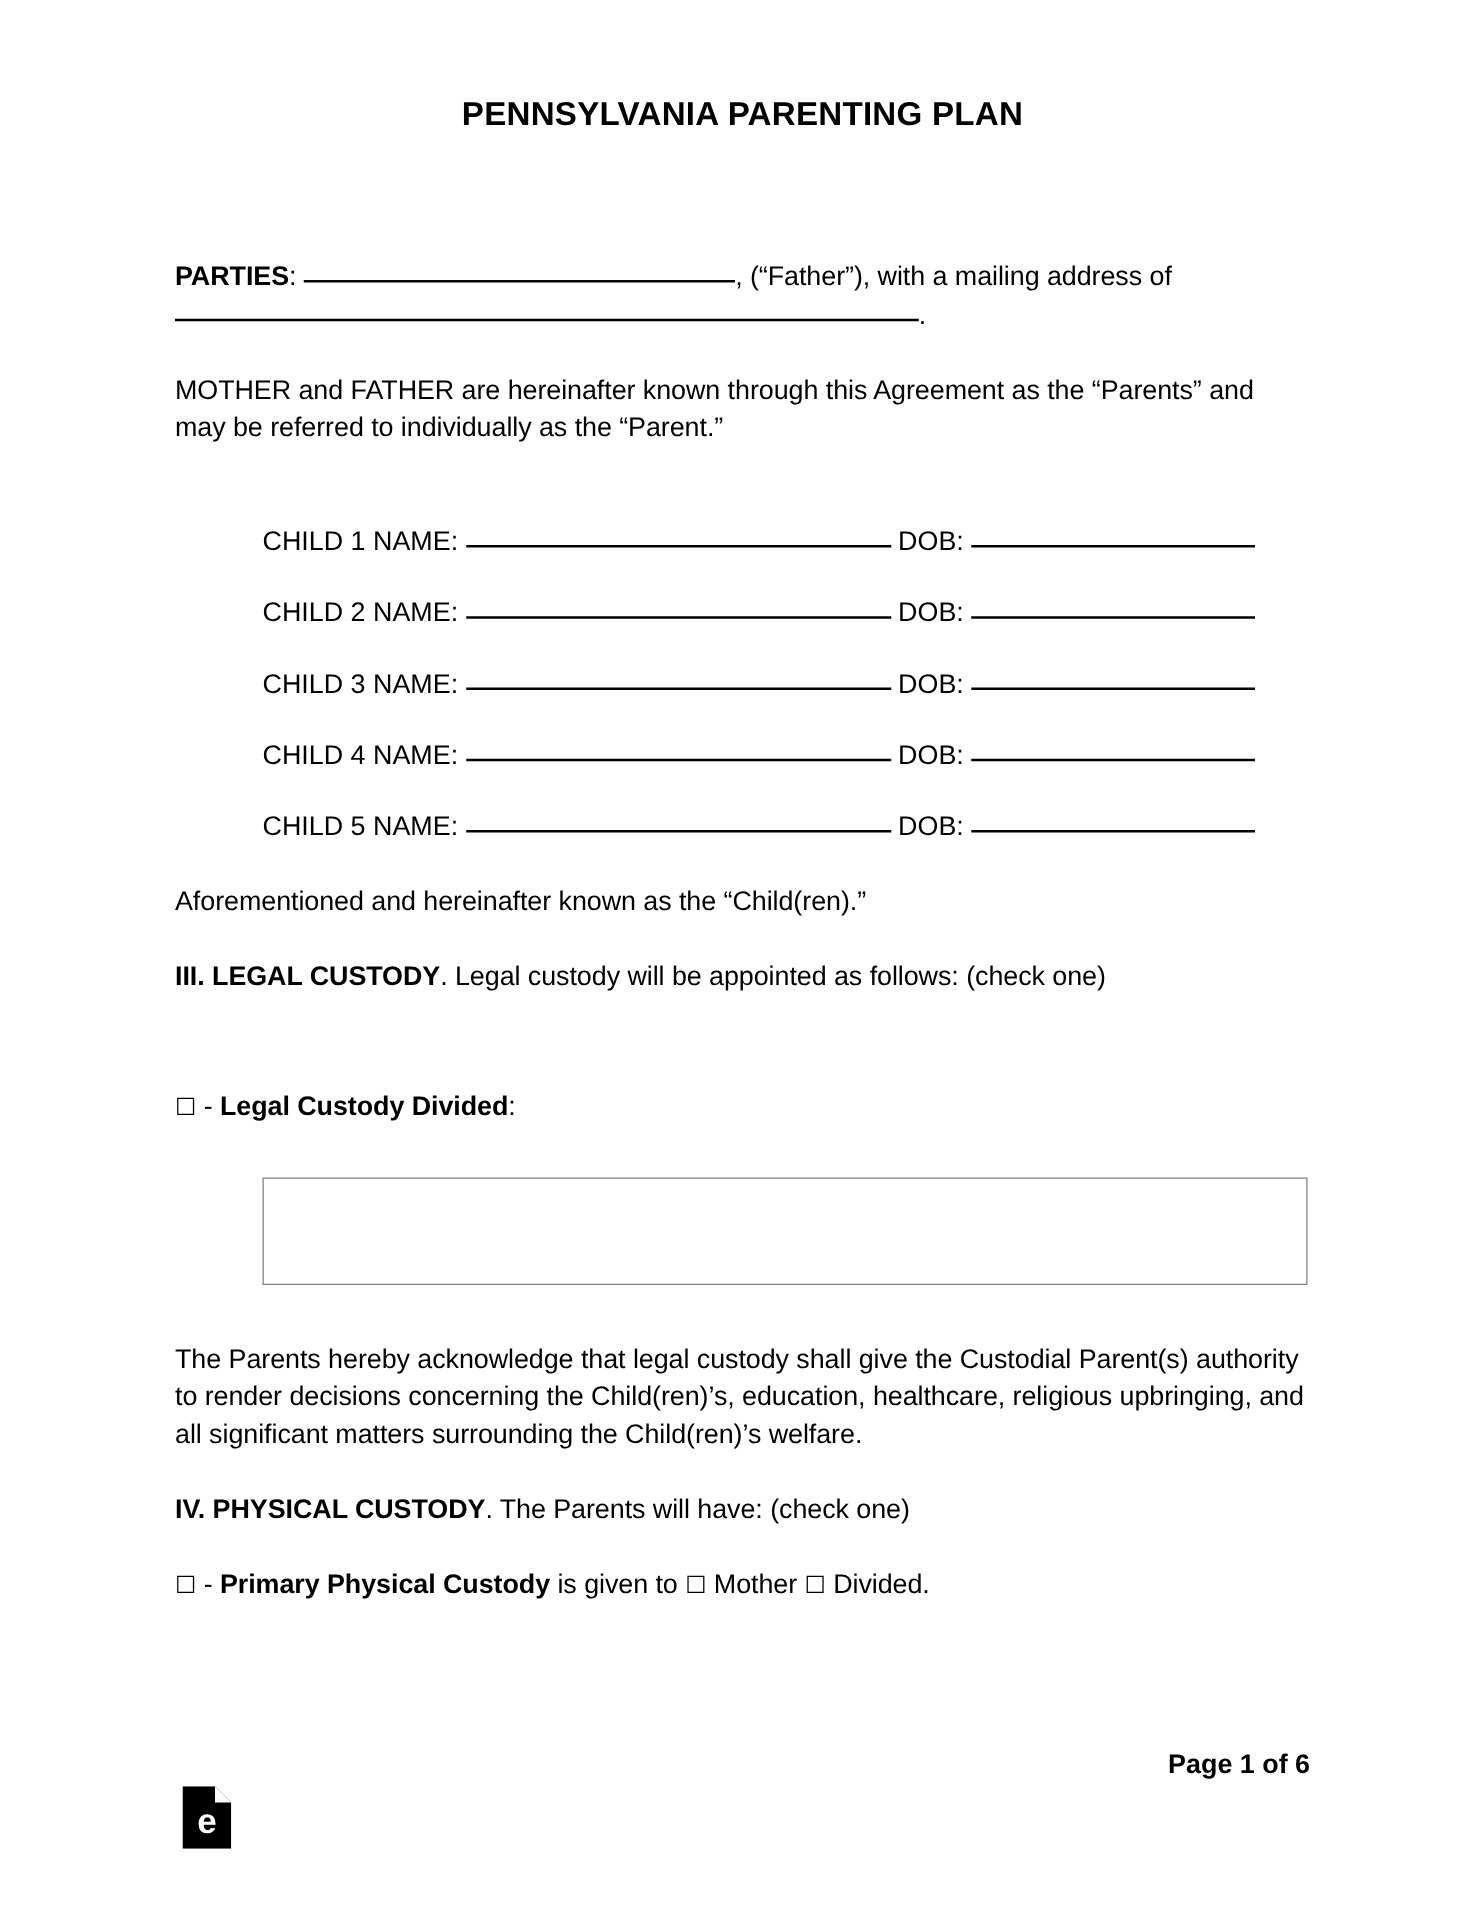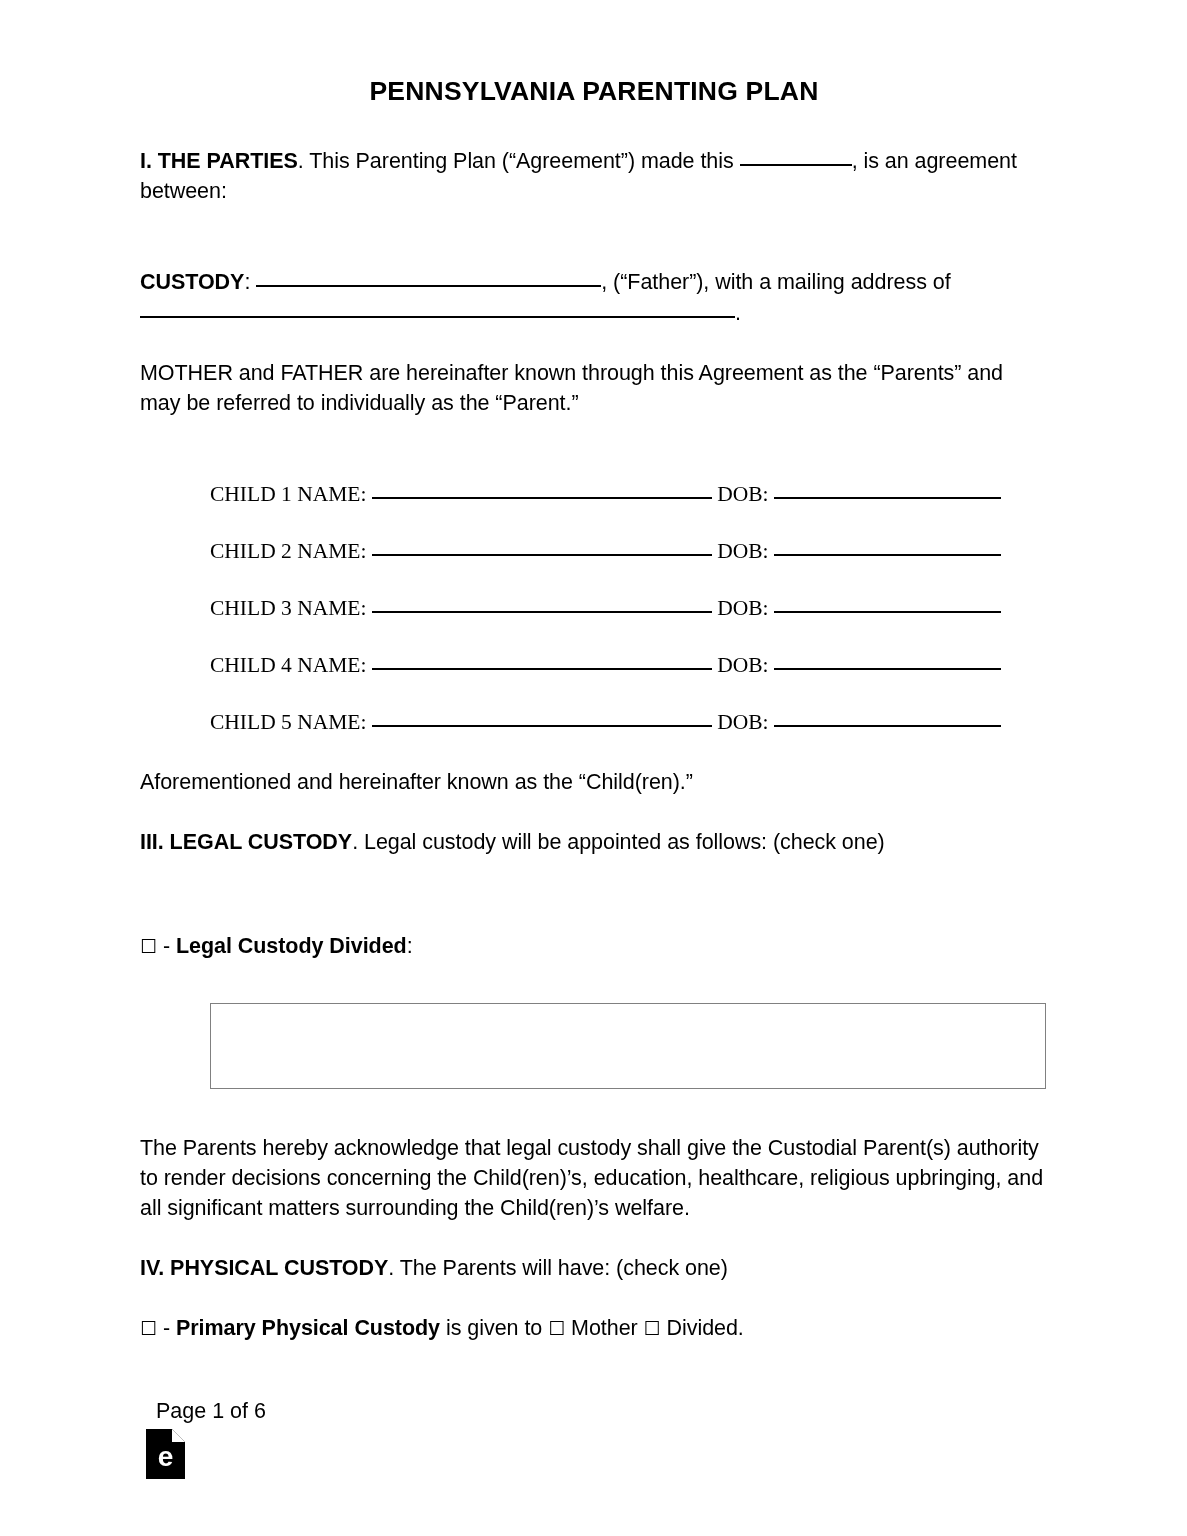--- a/index.html
+++ b/index.html
@@ -70,75 +70,74 @@
   .b-father { width: 345px; }
   .b-father-addr { width: 595px; }
   .b-name { width: 340px; }
   .b-dob  { width: 227px; }
 
   .child-row {
     font-size: 21.5px;
     line-height: 30px;
     margin: 0;
     white-space: nowrap;
-    font-family: Liberation Serif, serif;
   }
   .child-gap { height: 26px; }
 
   .cb {
     font-family: "DejaVu Sans", sans-serif;
     font-size: 19px;
     line-height: 1;
   }
 
   .textbox {
     box-sizing: border-box;
     width: 836px;
     height: 86px;
     border: 1.6px solid #808080;
     background: #ffffff;
     margin-left: 70px;
   }
 
   .page-num {
     position: absolute;
-    left: 156px;
+    left: 140px;
     top: 1396px;
     width: 908px;
-    text-align: left;
+    text-align: right;
     font-size: 21.5px;
     line-height: 30px;
+    font-weight: bold;
   }
 
   .logo {
     position: absolute;
     left: 146px;
     top: 1429px;
     width: 39px;
     height: 50px;
   }
 </style>
 </head>
 <body>
 
 <div class="page">
   <div class="content">
 
     <h1 class="doc-title">PENNSYLVANIA PARENTING PLAN</h1>
 
     <div class="gap-title"></div>
 
-    <p class="para"><span class="sec-head">I. THE PARTIES</span><span>. This Parenting Plan (“Agreement”) made this </span><span class="blank b-short"></span><span>, is an agreement between:</span></p>
-
-    <div class="gap-block"></div>
-
-
-    <div class="gap-block"></div>
-
-    <p class="para indent"><span class="sec-head">CUSTODY</span>: <span class="blank b-father"></span><span>, (“Father”), with a mailing address of </span><span class="blank b-father-addr"></span><span>.</span></p>
+
+    <div class="gap-block"></div>
+
+
+    <div class="gap-block"></div>
+
+    <p class="para indent"><span class="sec-head">PARTIES</span>: <span class="blank b-father"></span><span>, (“Father”), with a mailing address of </span><span class="blank b-father-addr"></span><span>.</span></p>
 
     <div class="gap-block"></div>
 
     <p class="para">MOTHER and FATHER are hereinafter known through this Agreement as the “Parents” and may be referred to individually as the “Parent.”</p>
 
     <div class="gap-block"></div>
 
 
     <div class="gap-block"></div>
 

